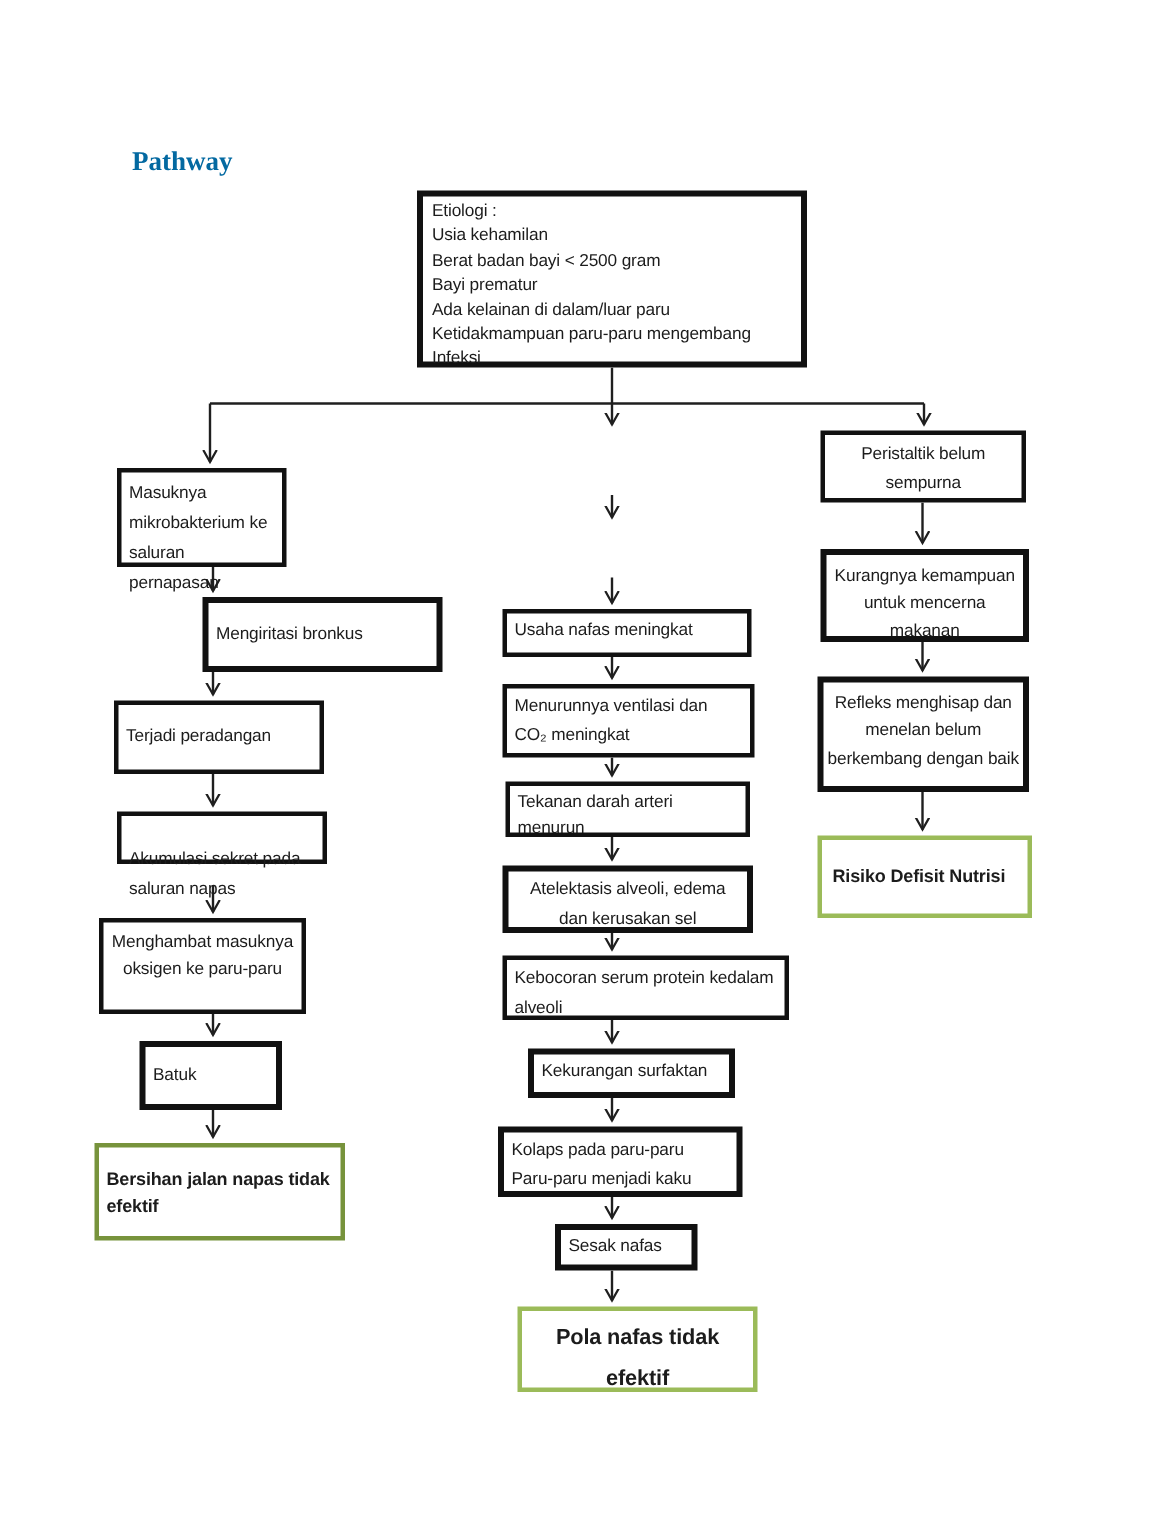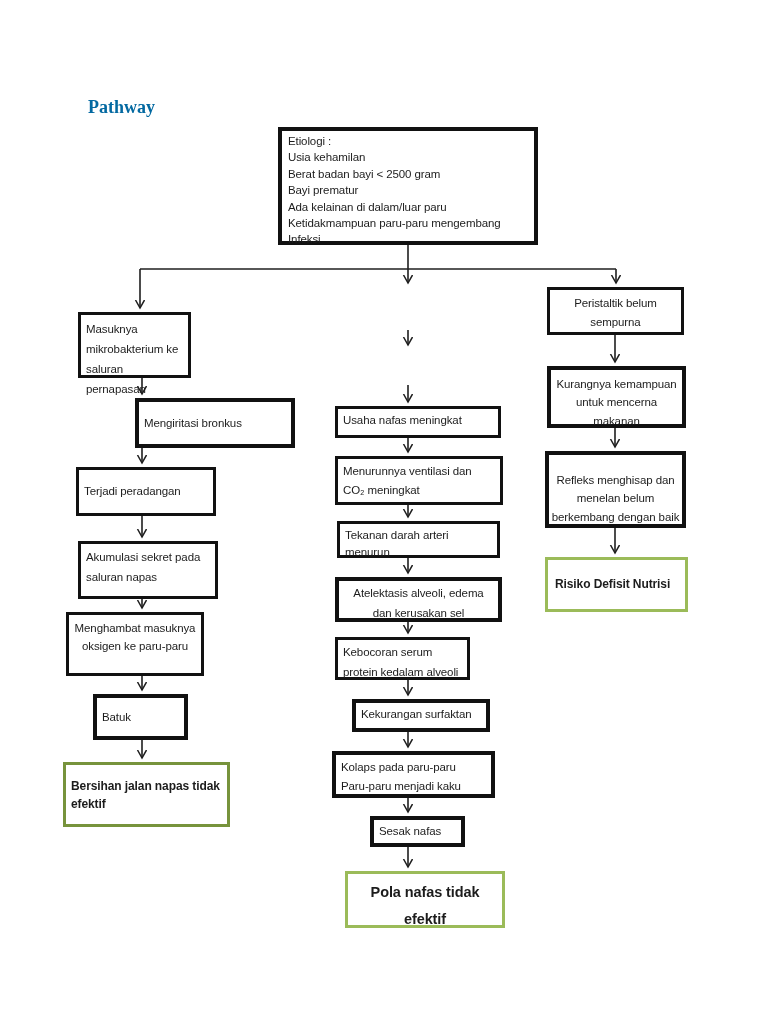--- a/index.html
+++ b/index.html
@@ -22,42 +22,42 @@
   .b4{border-width:4px;}
   .center{text-align:center;}
   .vcenter{display:flex;align-items:center;}
   .pre{white-space:pre-line;}
   
   #etiology{left:278px;top:127px;width:260px;height:118px;border-width:4px;line-height:16.4px;padding:2px 6px;}
   
   #L1{left:78px;top:312px;width:113px;height:66px;line-height:1.75;padding-top:4px;}
   #L2{left:87px;top:398px;width:160px;height:50px;margin-left:48px;}
   #L3{left:76px;top:467px;width:140px;height:49px;}
-  #L4{left:78px;top:541px;width:140px;height:58px;line-height:1.7;padding-top:4px;}
+  #L4{left:78px;top:541px;width:140px;height:35px;line-height:1.7;padding-top:20px;}
   #L5{left:66px;top:612px;width:138px;height:64px;line-height:1.6;padding-top:4px;}
   #L6{left:93px;top:694px;width:95px;height:46px;}
   #LG{left:63px;top:762px;width:167px;height:65px;border-color:var(--outcome-green-dark,#77933c);
       font-weight:700;font-size:12px;line-height:1.5;}
   
   #M1{left:333px;top:287px;width:157px;height:43px;}
   #M2{left:365px;top:349px;width:103px;height:36px;}
   #M3{left:335px;top:406px;width:166px;height:32px;}
   #M4{left:335px;top:456px;width:168px;height:49px;line-height:1.65;}
   #M5{left:337px;top:521px;width:163px;height:37px;}
   #M6{left:335px;top:577px;width:167px;height:45px;line-height:1.7;}
-  #M7{left:335px;top:637px;width:135px;height:43px;line-height:1.7;}
+  #M7{left:335px;top:637px;width:191px;height:43px;line-height:1.7;}
   #M8{left:352px;top:699px;width:138px;height:33px;}
   #M9{left:332px;top:751px;width:163px;height:47px;line-height:1.65;}
   #M10{left:370px;top:816px;width:95px;height:31px;}
   #MG{left:345px;top:871px;width:160px;height:57px;border-color:var(--outcome-green-light,#9bbb59);
       font-weight:700;font-size:14.5px;line-height:1.85;padding-top:5px;}
   
   #R1{left:547px;top:287px;width:137px;height:48px;line-height:1.65;padding-top:4px;}
   #R2{left:547px;top:366px;width:139px;height:62px;line-height:1.6;padding:5px 2px;}
-  #R3{left:545px;top:451px;width:141px;height:77px;line-height:1.6;padding:16px 2px;}
+  #R3{left:545px;top:451px;width:141px;height:77px;line-height:1.6;padding:5px 2px;}
   #RG{left:545px;top:557px;width:143px;height:55px;border-color:var(--outcome-green-light,#9bbb59);
       font-weight:700;font-size:12px;padding-left:7px;}
 </style>
 </head>
 <body>
 
 <div class="page">
 
   <div class="title">Pathway</div>
 

